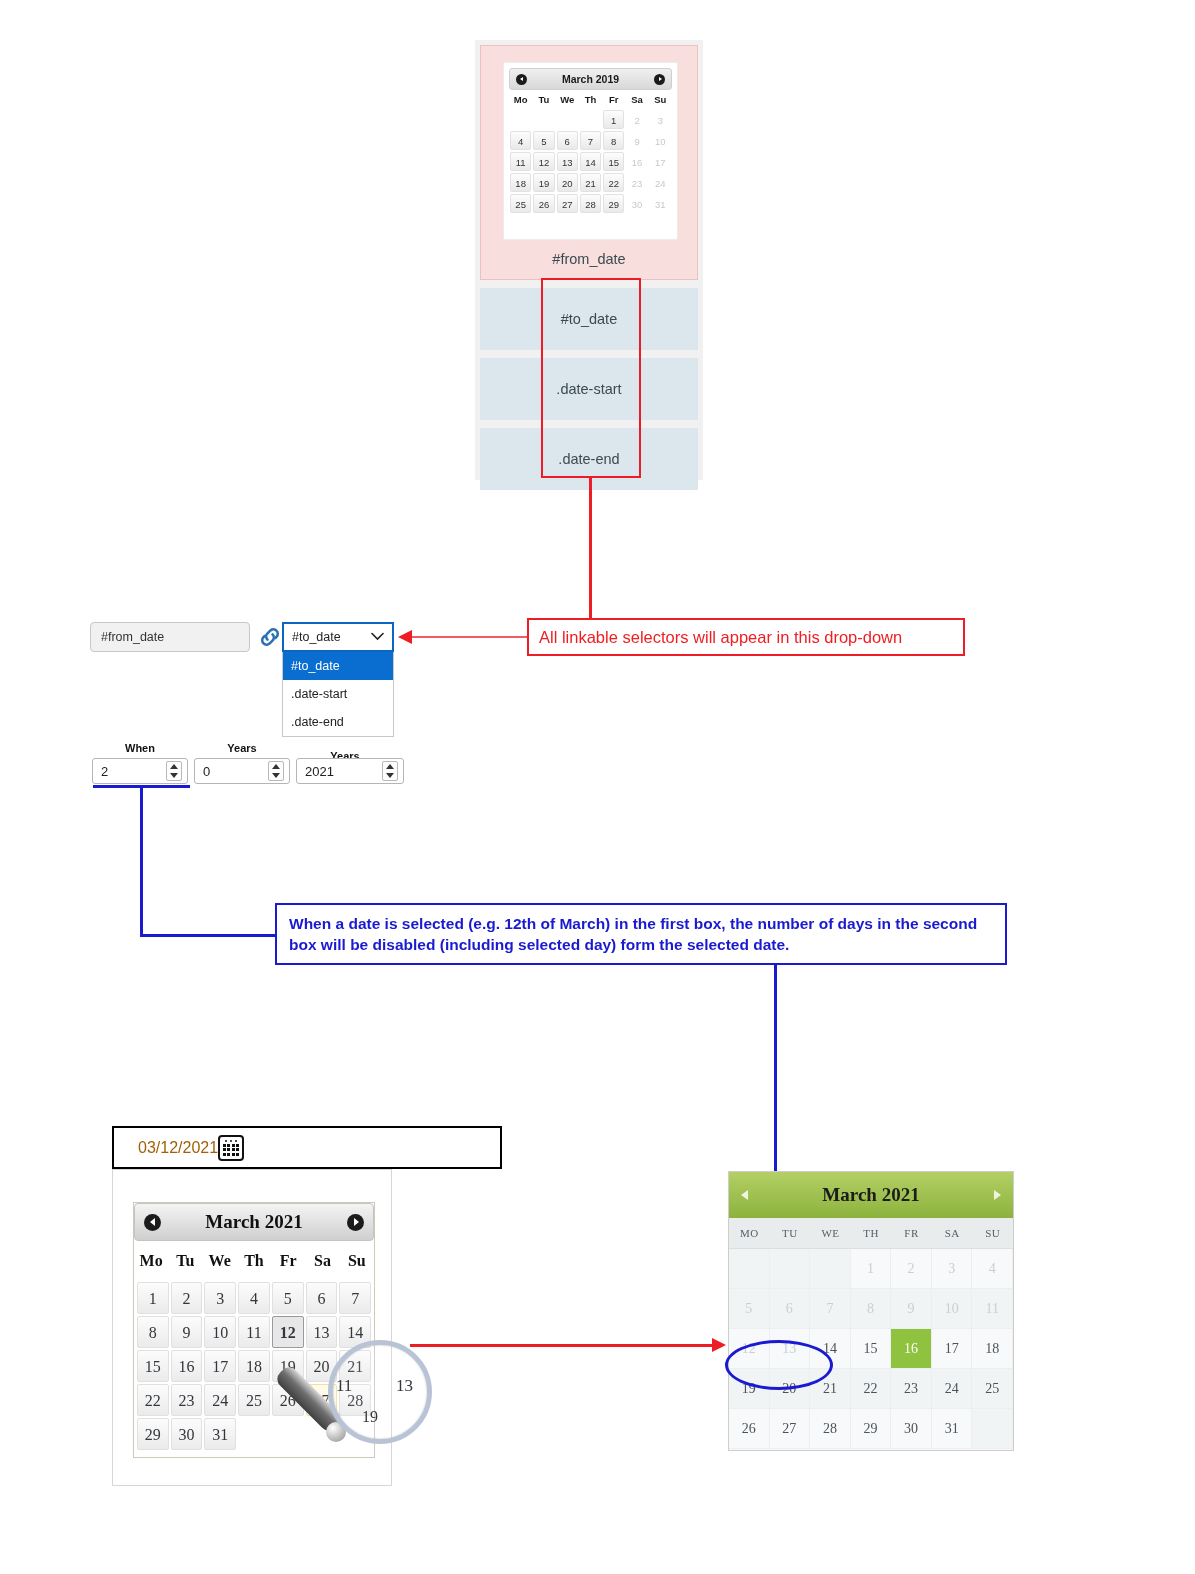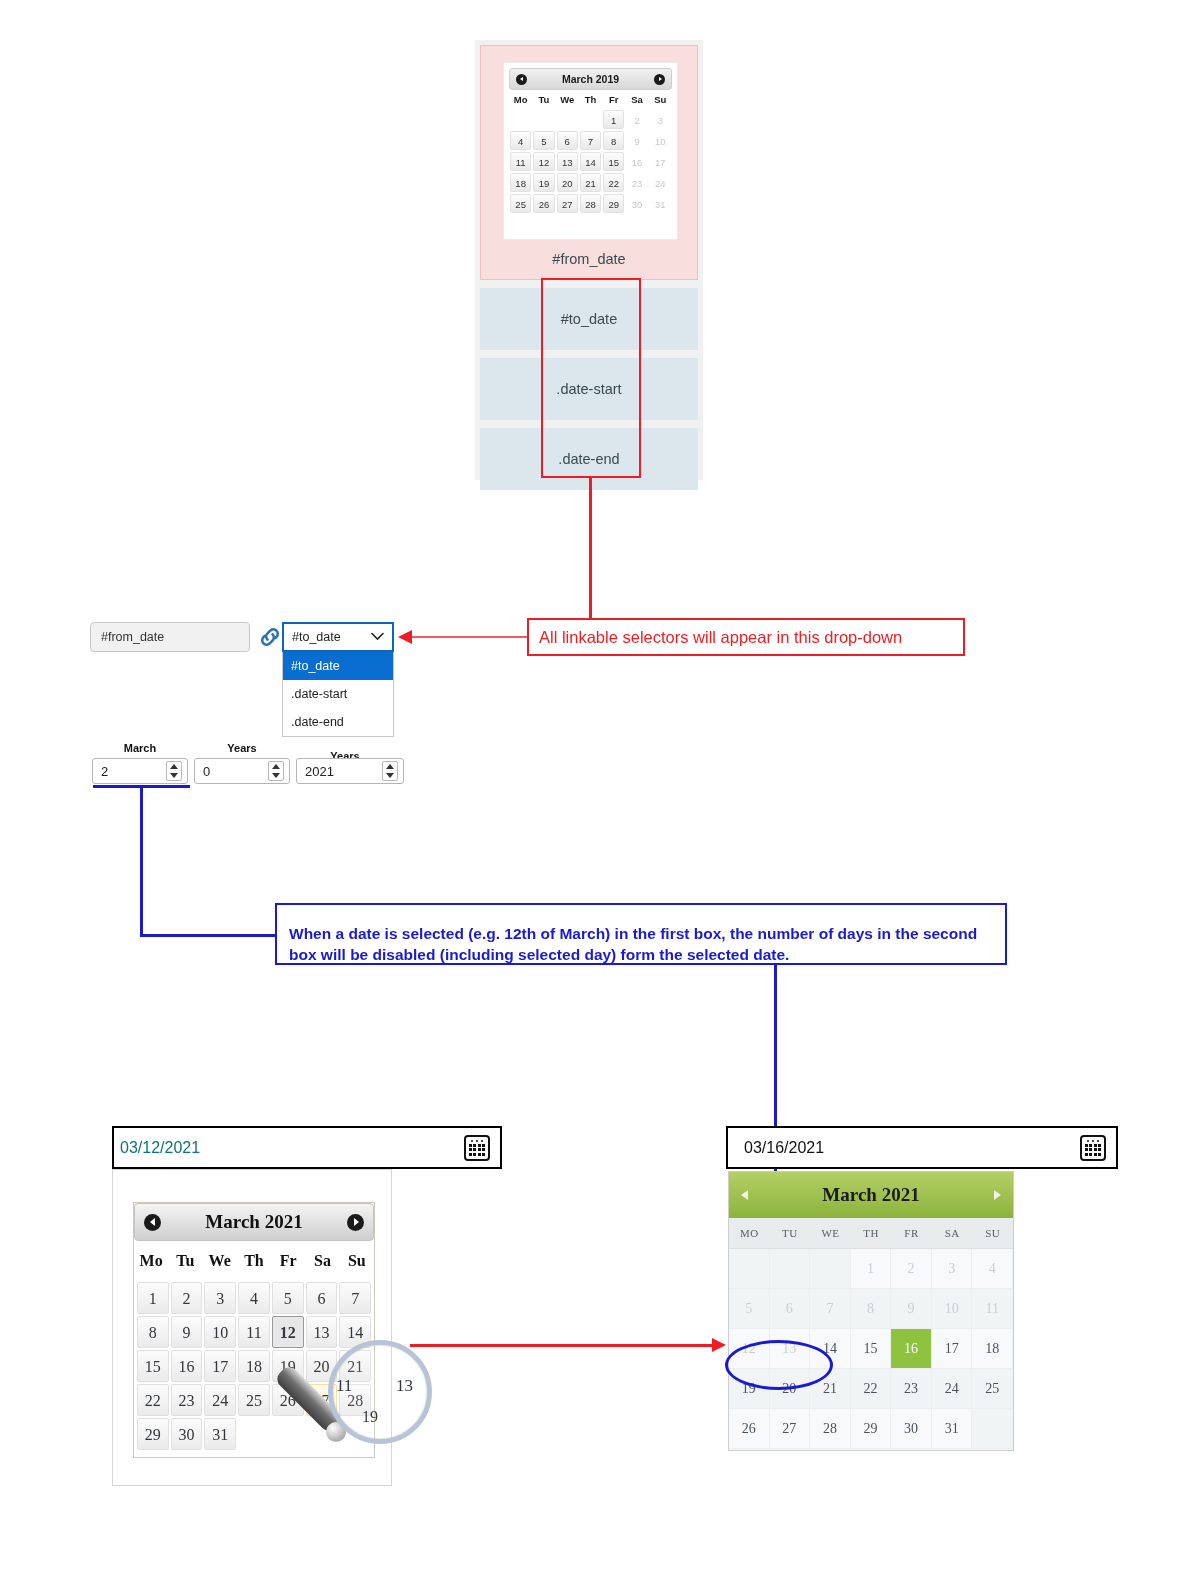--- a/index.html
+++ b/index.html
@@ -55,27 +55,27 @@
       display:flex;align-items:center;justify-content:space-between;padding:0 5px 0 8px;font-size:13px;color:#222;}
   .spin-arrows{display:flex;flex-direction:column;width:16px;height:20px;border:1px solid #b9b9b9;border-radius:2px;background:#fdfdfd;
       box-sizing:border-box;justify-content:space-around;align-items:center;}
   .spin-arrows i{display:block;width:0;height:0;border-left:4px solid transparent;border-right:4px solid transparent;}
   .spin-arrows i.up{border-bottom:5px solid #333;}
   .spin-arrows i.dn{border-top:5px solid #333;}
 
   
   #note-red{left:527px;top:618px;width:438px;height:38px;border:2px solid #ee1c25;box-sizing:border-box;display:flex;align-items:center;
       padding-left:10px;color:#f01d23;font-size:16.5px;}
-  #note-blue{left:275px;top:903px;width:732px;height:62px;border:2px solid #1a1ad1;box-sizing:border-box;padding:19px 12px;
+  #note-blue{left:275px;top:903px;width:732px;height:62px;border:2px solid #1a1ad1;box-sizing:border-box;padding:9px 12px;
       color:#1a1ad1;font-size:15.5px;font-weight:bold;line-height:1.35;}
 
   
   #left-widget{left:112px;top:1126px;width:390px;height:360px;}
   #left-date-field{position:absolute;left:0;top:0;width:390px;height:43px;background:#fff;border:2px solid #000;box-sizing:border-box;
-      display:flex;align-items:center;justify-content:space-between;padding:0 10px 0 6px;font-size:16px;color:#0f766e;}
+      display:flex;align-items:center;justify-content:flex-start;padding:0 10px 0 24px;font-size:16px;color:#a16207;}
   .cal-glyph{width:26px;height:26px;border:2px solid #111;border-radius:4px;box-sizing:border-box;position:relative;background:#fff;
       display:flex;flex-direction:column;align-items:center;padding-top:3px;}
   .cal-glyph .dots{display:flex;gap:3px;}
   .cal-glyph .dots b{width:2px;height:2px;background:#111;border-radius:50%;display:block;}
   .cal-glyph .grid{margin-top:2px;display:grid;grid-template-columns:repeat(4,3px);grid-template-rows:repeat(3,3px);gap:1.5px;}
   .cal-glyph .grid s{background:#111;display:block;text-decoration:none;}
   #left-cal-card{position:absolute;left:0;top:43px;width:280px;height:317px;background:#fff;border:1px solid #d6d6d6;box-sizing:border-box;}
   #left-cal{position:absolute;left:20px;top:32px;width:242px;height:256px;border:1px solid #cfc8bb;box-sizing:border-box;background:#fff;}
   #left-cal-head{height:38px;margin:0;background:linear-gradient(#f4f4f4,#cfcfcf);border:1px solid #c4c4c4;box-sizing:border-box;
       border-radius:4px;display:flex;align-items:center;justify-content:space-between;padding:0 9px;}
@@ -240,21 +240,21 @@
         <path d="M1 1.5 L6.5 7 L12 1.5" fill="none" stroke="#222" stroke-width="1.6" stroke-linecap="round"></path>
       </svg>
   </span>
 </div>
 <div class="abs" id="to-options">
   <div class="opt sel">#to_date</div>
   <div class="opt">.date-start</div>
   <div class="opt">.date-end</div>
 </div>
 
-<div class="abs spin-label" style="left:92px;top:742px;width:96px;">March</div>
+<div class="abs spin-label" style="left:92px;top:742px;width:96px;">When</div>
 <div class="abs spinner" style="left:92px;top:758px;width:96px;">
   <span>2</span>
   <span class="spin-arrows">
       <i class="up"></i>
       <i class="dn"></i>
     </span>
 </div>
 
 <div class="abs spin-label" style="left:194px;top:742px;width:96px;">Years</div>
 <div class="abs spinner" style="left:194px;top:758px;width:96px;">
@@ -388,44 +388,20 @@
         <span class="zn" style="left:28px;top:44px;font-size:16px;">19</span>
       </div>
     </div>
   </div>
 </div>
 
 <div class="abs red-line" style="left:410px;top:1344px;width:304px;height:3px;"></div>
 <div class="abs arrowhead" style="left:712px;top:1338px;border-top:7px solid transparent;border-bottom:7px solid transparent;border-left:14px solid #ee1c25;"></div>
 
 <div class="abs" id="right-widget">
-  <div id="right-date-field">
-    <span>03/16/2021</span>
-    <span class="cal-glyph">
-      <span class="dots">
-          <b></b>
-          <b></b>
-          <b></b>
-        </span>
-      <span class="grid">
-          <s></s>
-          <s></s>
-          <s></s>
-          <s></s>
-          <s></s>
-          <s></s>
-          <s></s>
-          <s></s>
-          <s></s>
-          <s></s>
-          <s></s>
-          <s></s>
-        </span>
-    </span>
-  </div>
 
   <div id="right-cal">
     <div id="right-head">
       <span class="tri l"></span>
       <span class="t">March 2021</span>
       <span class="tri r"></span>
     </div>
     <div id="right-dows">
       <span>MO</span>
       <span>TU</span>

